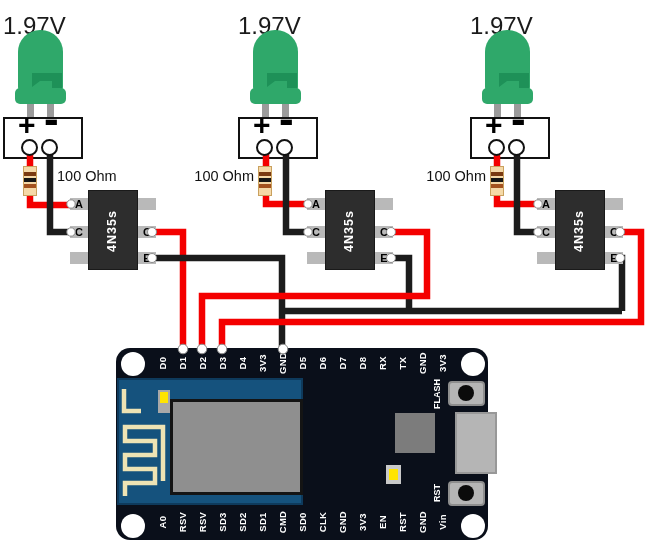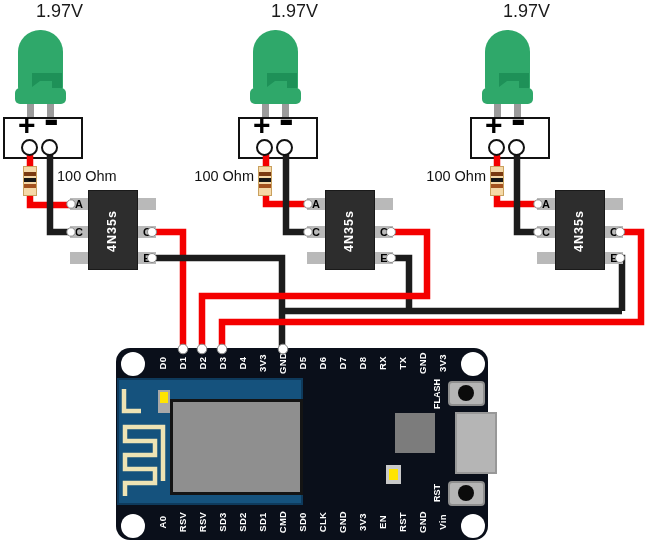--- a/index.html
+++ b/index.html
@@ -9,21 +9,21 @@
   }
   html,body{margin:0;padding:0;background:#fff;}
   body{font-family:"Liberation Sans",sans-serif;}
   #canvas{position:relative;width:648px;height:542px;background:#fff;overflow:hidden;}
   svg.layer{position:absolute;left:0;top:0;pointer-events:none;}
   #wires{z-index:2;} #dots{z-index:4;}
 
   
   .grp{position:absolute;top:0;width:80px;height:230px;}
   .g1{left:3px;} .g2{left:238px;} .g3{left:470px;}
-  .vlabel{position:absolute;top:1px;left:0;width:80px;text-align:right;font-size:18px;color:#1a1a1a;}
+  .vlabel{position:absolute;top:12px;left:0;width:80px;text-align:left;font-size:24px;color:#1a1a1a;}
   .dome{position:absolute;left:15px;top:30px;width:45px;height:60px;background:var(--led-green,#2fa86a);border-radius:22px 22px 3px 3px;}
   .notch{position:absolute;left:10px;top:43px;}
   .flange{position:absolute;left:12px;top:88px;width:51px;height:16px;background:var(--led-green,#2fa86a);border-radius:5px;}
   .leg{position:absolute;top:100px;width:7px;height:19px;background:#9b9b9b;}
   .leg.l{left:24px;} .leg.r{left:44px;}
   .tblock{position:absolute;left:0;top:117px;width:76px;height:38px;background:#fff;border:2px solid #111;}
   .plus{position:absolute;left:15px;top:110px;font-size:30px;font-weight:800;color:#000;line-height:1;}
   .minus{position:absolute;left:41px;top:97px;font-size:44px;font-weight:800;color:#000;line-height:1;}
   .thole{position:absolute;top:139px;width:13px;height:13px;background:#fff;border:2.5px solid #111;border-radius:50%;z-index:3;}
   .thole.l{left:18px;} .thole.r{left:38px;}

